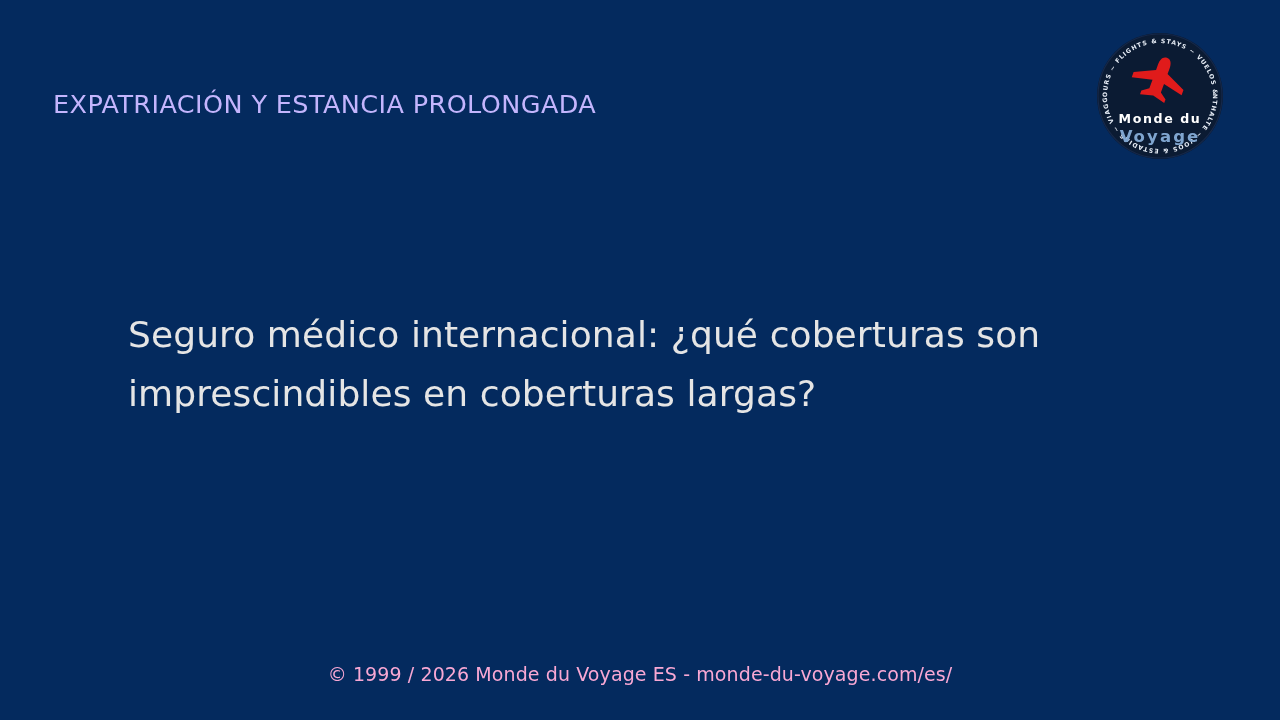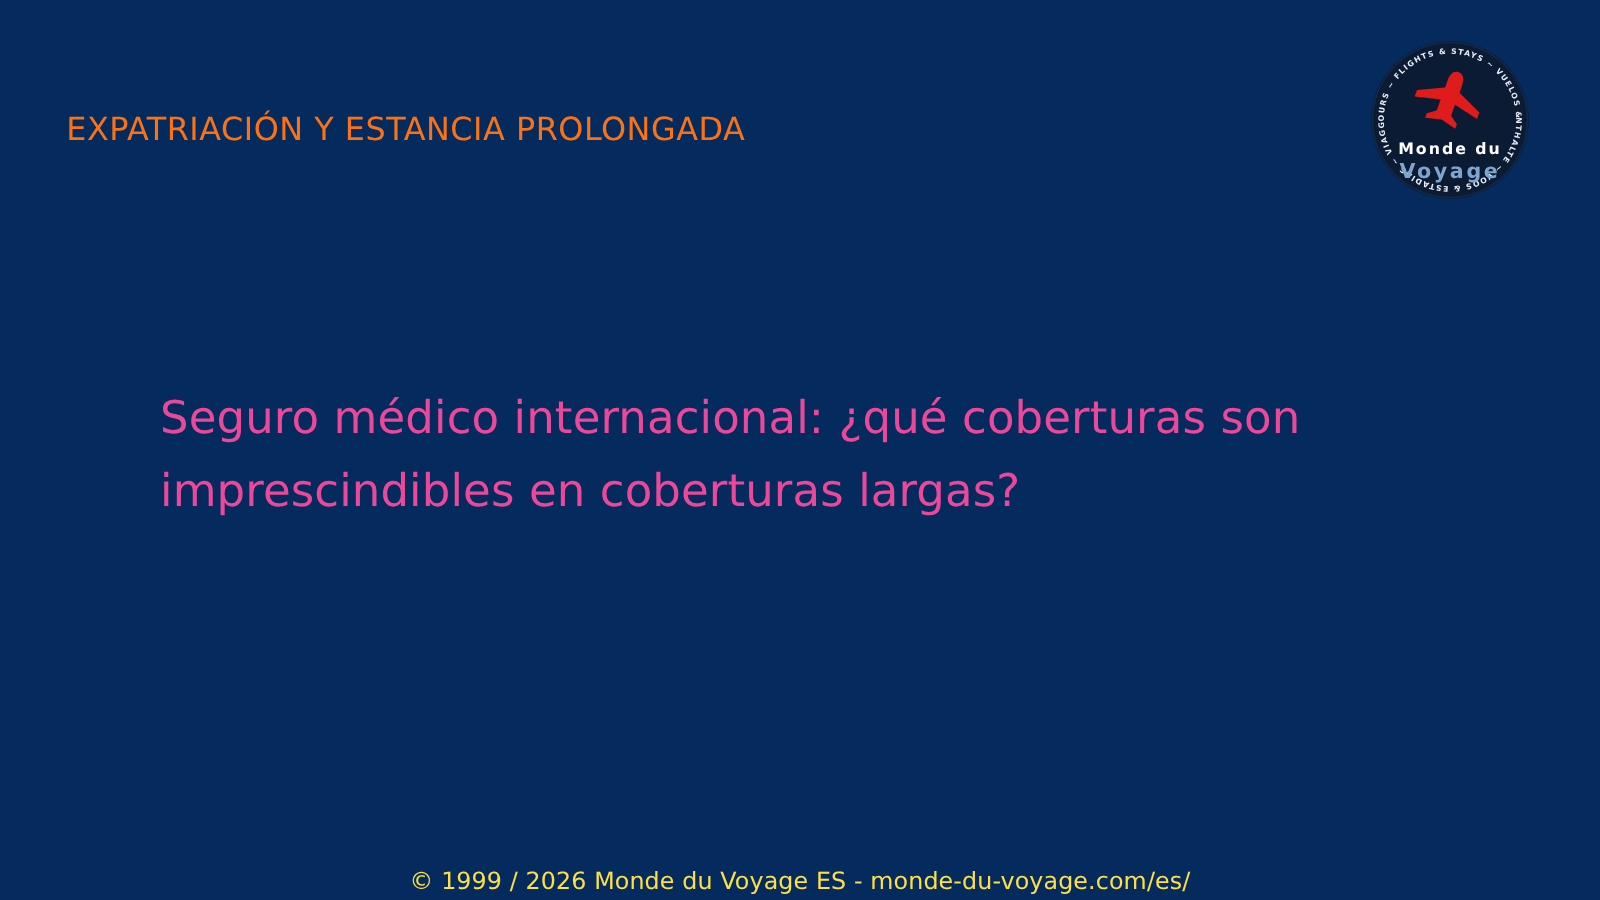--- a/index.html
+++ b/index.html
@@ -25,50 +25,50 @@
 
   
   .slide-title {
     position: absolute;
     left: 53px;
     top: 88px;
     font-family: "DejaVu Sans", sans-serif;
     font-size: 25.5px;
     line-height: 32px;
     letter-spacing: 0.4px;
-    color: #f97316;
+    color: #c4b5fd;
     white-space: nowrap;
     font-weight: 400;
   }
 
   
   .headline {
     position: absolute;
     left: 128px;
     top: 305px;
     width: 960px;
     font-family: "DejaVu Sans", sans-serif;
     font-size: 36px;
     line-height: 59px;
-    color: #ec4899;
+    color: #e5e5e5;
     font-weight: 400;
     letter-spacing: 0.1px;
   }
 
   
   .footer {
     position: absolute;
     left: 0;
     right: 0;
-    top: 692px;
+    top: 661px;
     text-align: center;
     font-family: "DejaVu Sans", sans-serif;
     font-size: 19px;
     line-height: 26px;
-    color: #fde047;
+    color: #f9a8d4;
     letter-spacing: 0.1px;
   }
 
   
   .logo {
     position: absolute;
     left: 1094px;
     top: 30px;
     width: 132px;
     height: 132px;

